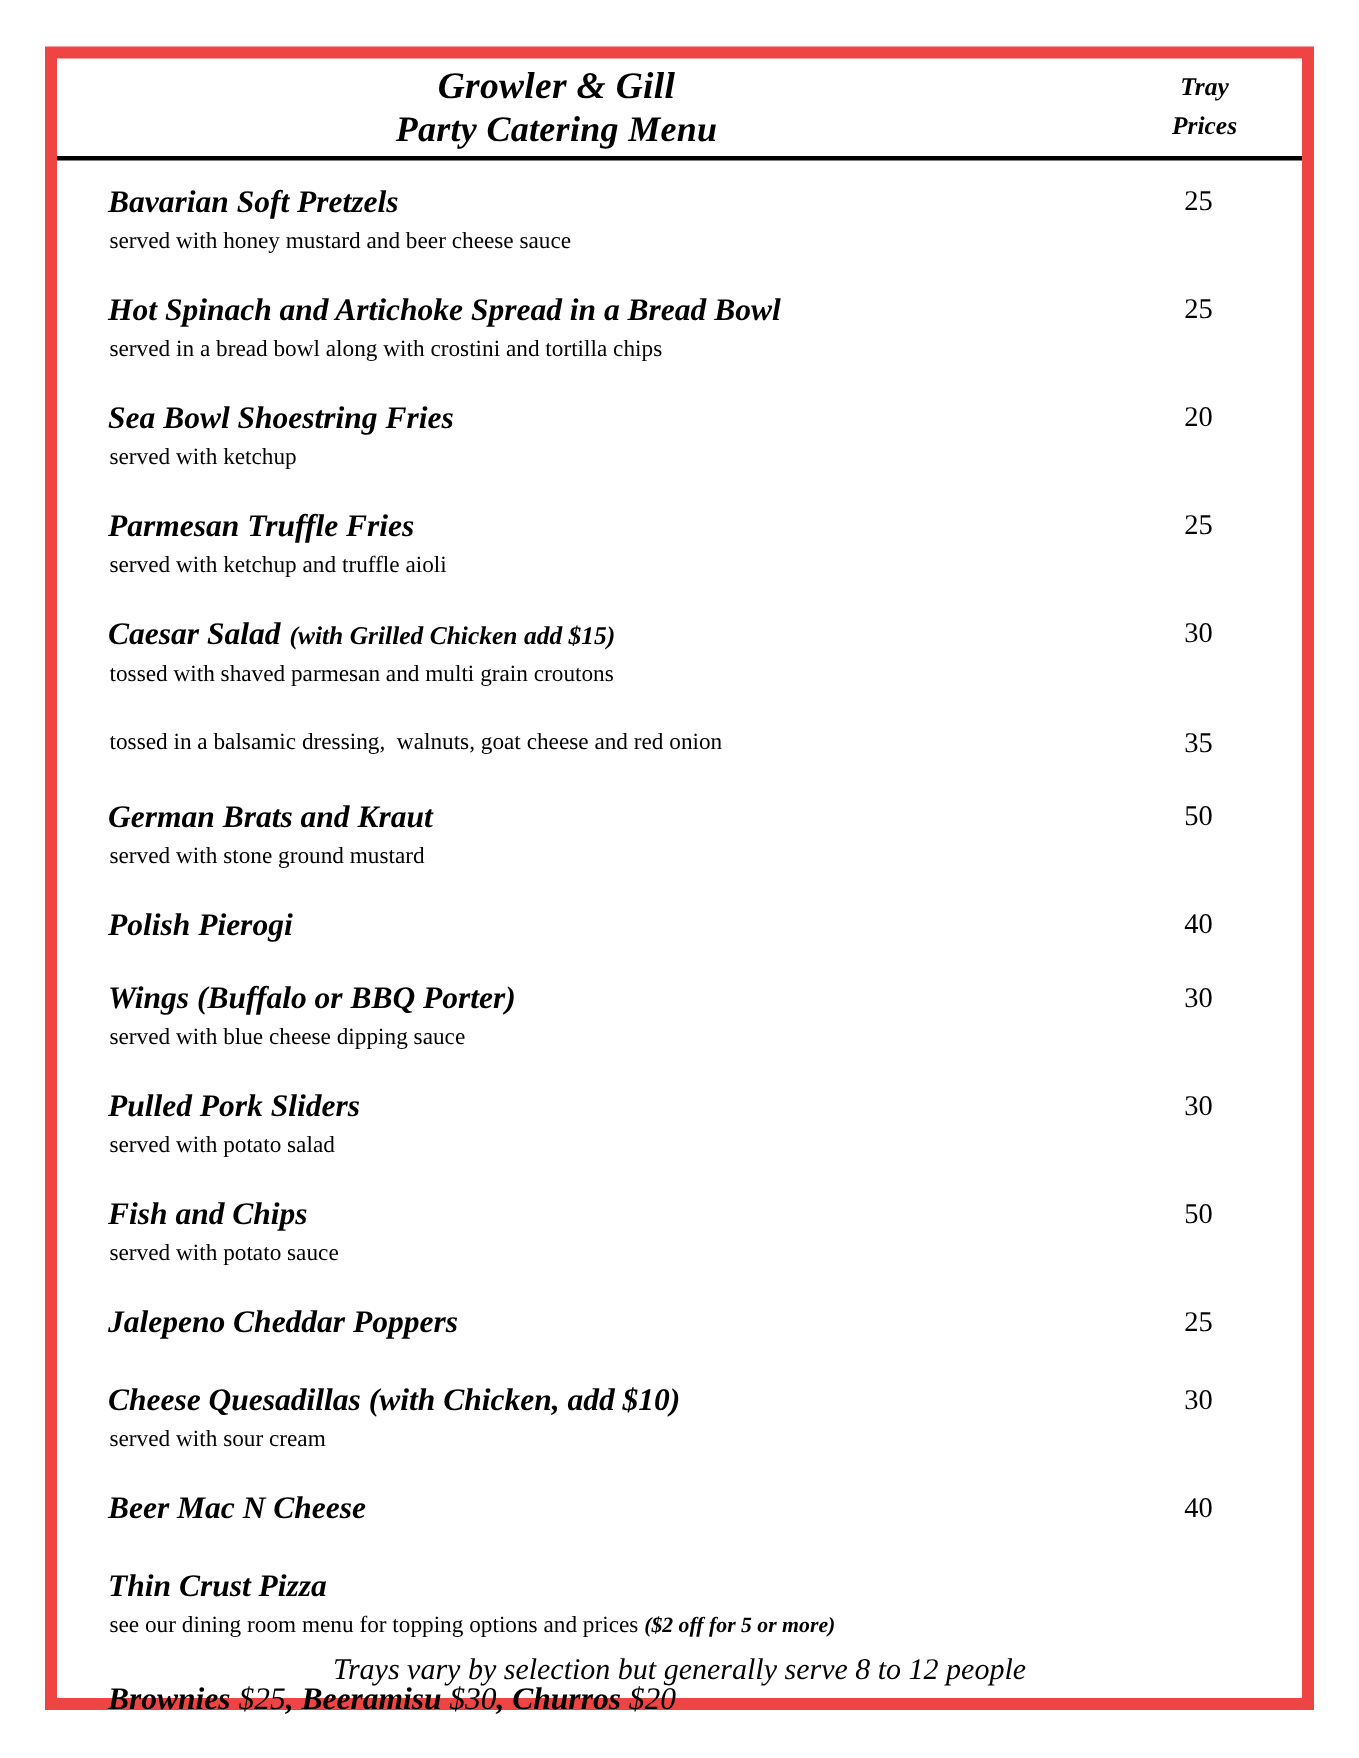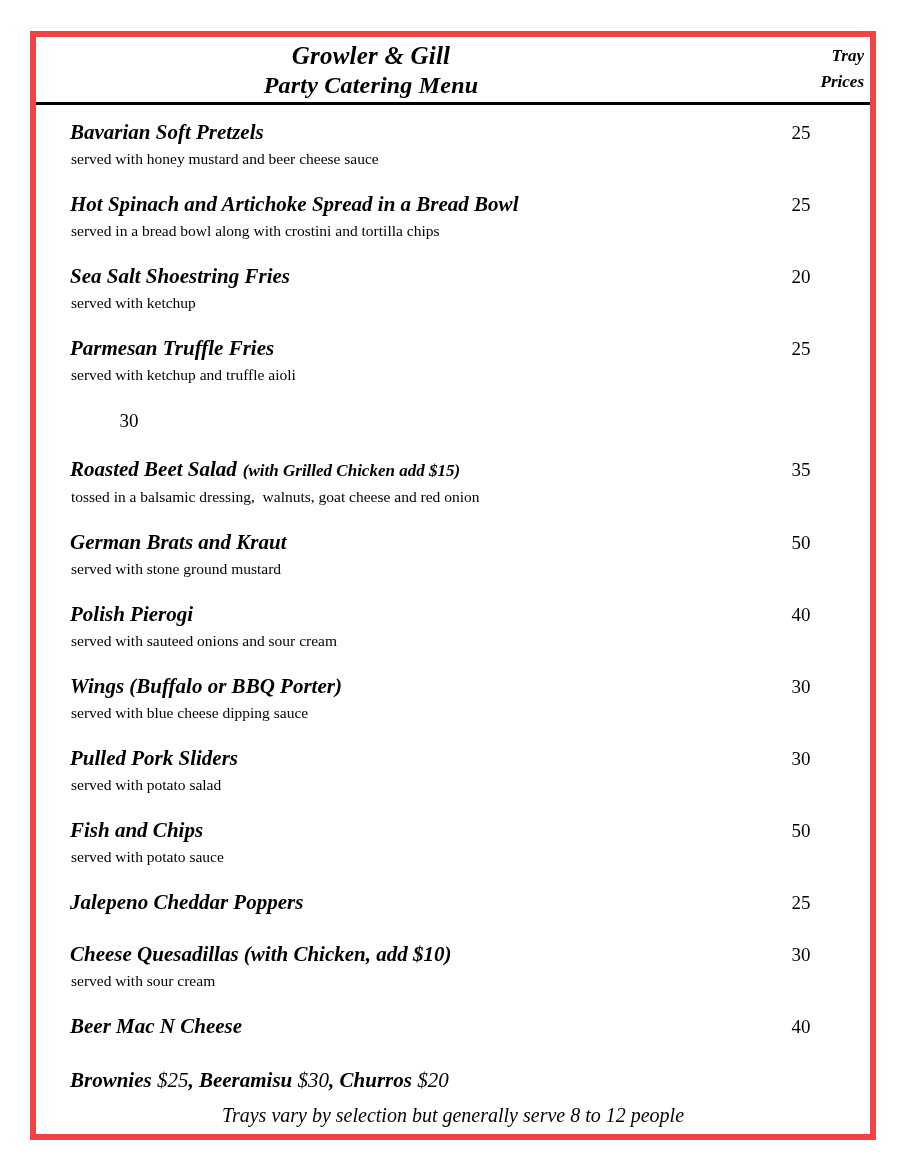--- a/index.html
+++ b/index.html
@@ -23,21 +23,21 @@
     box-sizing: border-box;
   }
 
   
   .menu-frame {
     position: absolute;
     left: 30px;
     top: 31px;
     width: 846px;
     height: 1109px;
-    border: 6px solid #ef4444;
+    border: 8px solid #ef4444;
     box-sizing: border-box;
     background: #ffffff;
   }
 
   
   .menu-header {
     position: relative;
     display: flex;
     align-items: flex-start;
     border-bottom: 3px solid #000000;
@@ -70,21 +70,20 @@
     flex: 0 0 118px;
     text-align: center;
     padding-top: 6px;
     padding-right: 6px;
   }
   .price-head-line {
     font-weight: bold;
     font-style: italic;
     font-size: 17px;
     line-height: 26px;
-    text-align: right;
   }
 
   
   .menu-body {
     position: relative;
     padding: 14px 0 0 0;
   }
 
   .menu-item {
     position: relative;
@@ -196,53 +195,55 @@
         </div>
         <div class="menu-item gap-standard">
           <div class="item-text">
             <div class="item-name"><span>Hot Spinach and Artichoke Spread in a Bread Bowl</span></div>
             <div class="item-desc"><span>served in a bread bowl along with crostini and tortilla chips</span></div>
           </div>
           <div class="item-price">25</div>
         </div>
         <div class="menu-item gap-standard">
           <div class="item-text">
-            <div class="item-name"><span>Sea Salt Shoestring Fries</span></div>
+            <div class="item-name"><span>Sea Bowl Shoestring Fries</span></div>
             <div class="item-desc"><span>served with ketchup</span></div>
           </div>
           <div class="item-price">20</div>
         </div>
         <div class="menu-item gap-standard">
           <div class="item-text">
             <div class="item-name"><span>Parmesan Truffle Fries</span></div>
             <div class="item-desc"><span>served with ketchup and truffle aioli</span></div>
           </div>
           <div class="item-price">25</div>
         </div>
         <div class="menu-item gap-standard">
-          <div class="item-price">30</div>
-        </div>
-        <div class="menu-item gap-standard">
-          <div class="item-text">
-            <div class="item-name"><span>Roasted Beet Salad</span><span class="name-sep"></span><span class="qualifier">(with Grilled Chicken add $15)</span></div>
+          <div class="item-text">
+            <div class="item-name"><span>Caesar Salad</span><span class="name-sep"></span><span class="qualifier">(with Grilled Chicken add $15)</span></div>
+            <div class="item-desc"><span>tossed with shaved parmesan and multi grain croutons</span></div>
+          </div>
+          <div class="item-price">30</div>
+        </div>
+        <div class="menu-item gap-standard">
+          <div class="item-text">
             <div class="item-desc"><span>tossed in a balsamic dressing,  walnuts, goat cheese and red onion</span></div>
           </div>
           <div class="item-price">35</div>
         </div>
         <div class="menu-item gap-standard">
           <div class="item-text">
             <div class="item-name"><span>German Brats and Kraut</span></div>
             <div class="item-desc"><span>served with stone ground mustard</span></div>
           </div>
           <div class="item-price">50</div>
         </div>
         <div class="menu-item gap-standard">
           <div class="item-text">
             <div class="item-name"><span>Polish Pierogi</span></div>
-            <div class="item-desc"><span>served with sauteed onions and sour cream</span></div>
           </div>
           <div class="item-price">40</div>
         </div>
         <div class="menu-item gap-standard">
           <div class="item-text">
             <div class="item-name"><span>Wings (Buffalo or BBQ Porter)</span></div>
             <div class="item-desc"><span>served with blue cheese dipping sauce</span></div>
           </div>
           <div class="item-price">30</div>
         </div>
@@ -271,19 +272,26 @@
             <div class="item-name"><span>Cheese Quesadillas (with Chicken, add $10)</span></div>
             <div class="item-desc"><span>served with sour cream</span></div>
           </div>
           <div class="item-price">30</div>
         </div>
         <div class="menu-item no-desc">
           <div class="item-text">
             <div class="item-name"><span>Beer Mac N Cheese</span></div>
           </div>
           <div class="item-price">40</div>
+        </div>
+        <div class="menu-item gap-standard">
+          <div class="item-text">
+            <div class="item-name"><span>Thin Crust Pizza</span></div>
+            <div class="item-desc"><span>see our dining room menu for topping options and prices </span><span class="note">($2 off for 5 or more)</span></div>
+          </div>
+          <div class="item-price"></div>
         </div>
         <div class="dessert-line"><span class="d-name">Brownies</span><span> </span><span class="d-price">$25</span><span class="d-comma">, </span><span class="d-name">Beeramisu</span><span> </span><span class="d-price">$30</span><span class="d-comma">, </span><span class="d-name">Churros</span><span> </span><span class="d-price">$20</span></div>
       </div>
 
     <div class="menu-footer">Trays vary by selection but generally serve 8 to 12 people</div>
   </div>
 </div>
 
 </body></html>

